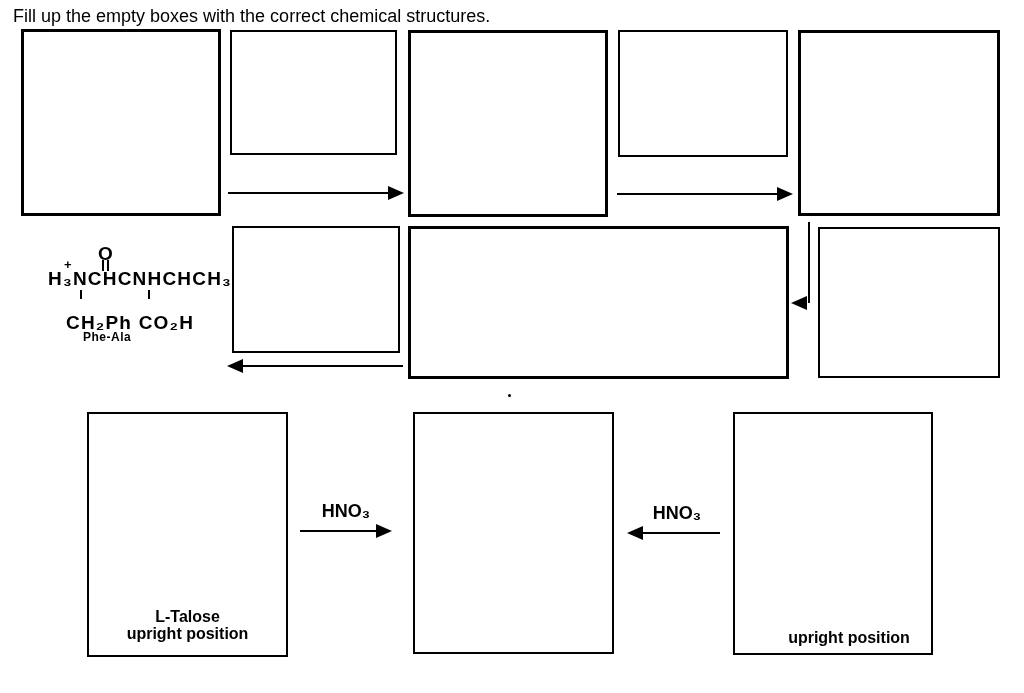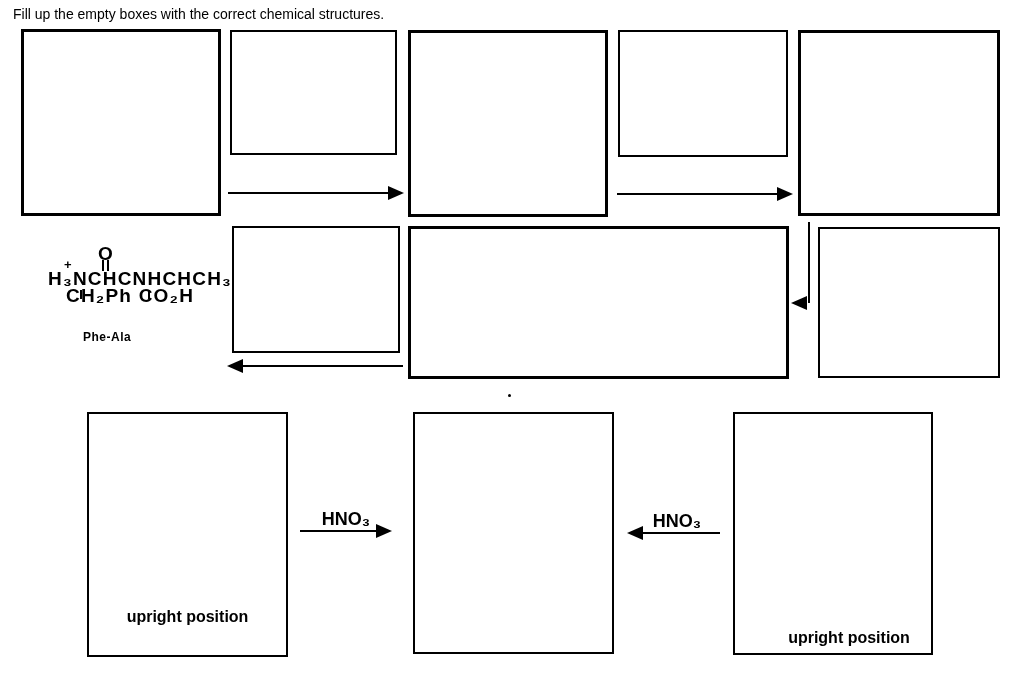--- a/index.html
+++ b/index.html
@@ -1,36 +1,36 @@
 <!DOCTYPE html>
 <html><head>
 <meta charset="utf-8">
 <style>
   html,body{margin:0;padding:0;background:#fff;}
   .canvas{
     position:relative;width:1024px;height:693px;background:#ffffff;overflow:hidden;
     font-family:"Liberation Sans","DejaVu Sans",sans-serif;color:#000;
   }
-  .title{position:absolute;left:13px;top:6px;font-size:14px;font-weight:400;color:#000;}
+  .title{position:absolute;left:13px;top:6px;font-size:18px;font-weight:400;color:#000;}
   .box{position:absolute;border:2px solid #000;background:#fff;box-sizing:border-box;}
   .box.thick{border-width:3px;}
   .hline{position:absolute;height:2px;background:#000;}
   .vline{position:absolute;width:2px;background:#000;}
   .head-r{position:absolute;width:0;height:0;
     border-top:7px solid transparent;border-bottom:7px solid transparent;border-left:16px solid #000;}
   .head-l{position:absolute;width:0;height:0;
     border-top:7px solid transparent;border-bottom:7px solid transparent;border-right:16px solid #000;}
   .chem{position:absolute;font-weight:bold;line-height:1;white-space:pre;color:#000;}
   .formula{font-size:19px;letter-spacing:1.2px;}
   .charge{font-size:13px;}
   .struct-name{font-size:12px;letter-spacing:0.5px;}
   .dbond{position:absolute;width:7px;height:11px;box-sizing:border-box;
     border-left:2px solid #000;border-right:2px solid #000;}
   .sbond{position:absolute;width:2px;height:9px;background:#000;}
-  .reagent{position:absolute;width:80px;text-align:center;font-size:18px;font-weight:bold;line-height:1;margin-top:8px;}
+  .reagent{position:absolute;width:80px;text-align:center;font-size:18px;font-weight:bold;line-height:1;}
   .box-label{position:absolute;text-align:center;font-size:16px;font-weight:bold;line-height:1.06;}
   .dot{position:absolute;width:3px;height:3px;background:#000;border-radius:50%;}
 </style>
 </head>
 <body>
 
 <div class="canvas">
 
   <div class="title">Fill up the empty boxes with the correct chemical structures.</div>
 
@@ -55,28 +55,29 @@
   <div class="hline" style="left:242px;top:365px;width:161px;"></div>
   <div class="head-l" style="left:227px;top:359px;"></div>
 
   <div>
     <span class="chem charge" style="left:64px;top:258px;">+</span>
     <span class="chem formula" style="left:98px;top:244px;">O</span>
     <div class="dbond" style="left:102px;top:260px;"></div>
     <span class="chem formula" style="left:48px;top:269px;">H₃NCHCNHCHCH₃</span>
     <div class="sbond" style="left:80px;top:290px;"></div>
     <div class="sbond" style="left:148px;top:290px;"></div>
-    <span class="chem formula" style="left:66px;top:286px;">CH₂Ph CO₂H</span>
+    <span class="chem formula" style="left:66px;top:313px;">CH₂Ph CO₂H</span>
     <span class="chem struct-name" style="left:83px;top:331px;">Phe-Ala</span>
   </div>
 
   <div class="dot" style="left:508px;top:394px;"></div>
 
   <div class="box" style="left:87px;top:412px;width:201px;height:245px;">
     <div class="box-label" style="left:2px;top:195px;width:193px;">
+      <div>L-Talose</div>
       <div>upright position</div>
     </div>
   </div>
   <div class="box" style="left:413px;top:412px;width:201px;height:242px;"></div>
   <div class="box" style="left:733px;top:412px;width:200px;height:243px;">
     <div class="box-label" style="left:29px;top:216px;width:170px;">upright position</div>
   </div>
 
   <span class="reagent" style="left:306px;top:502px;">HNO₃</span>
   <div class="hline" style="left:300px;top:530px;width:77px;"></div>

